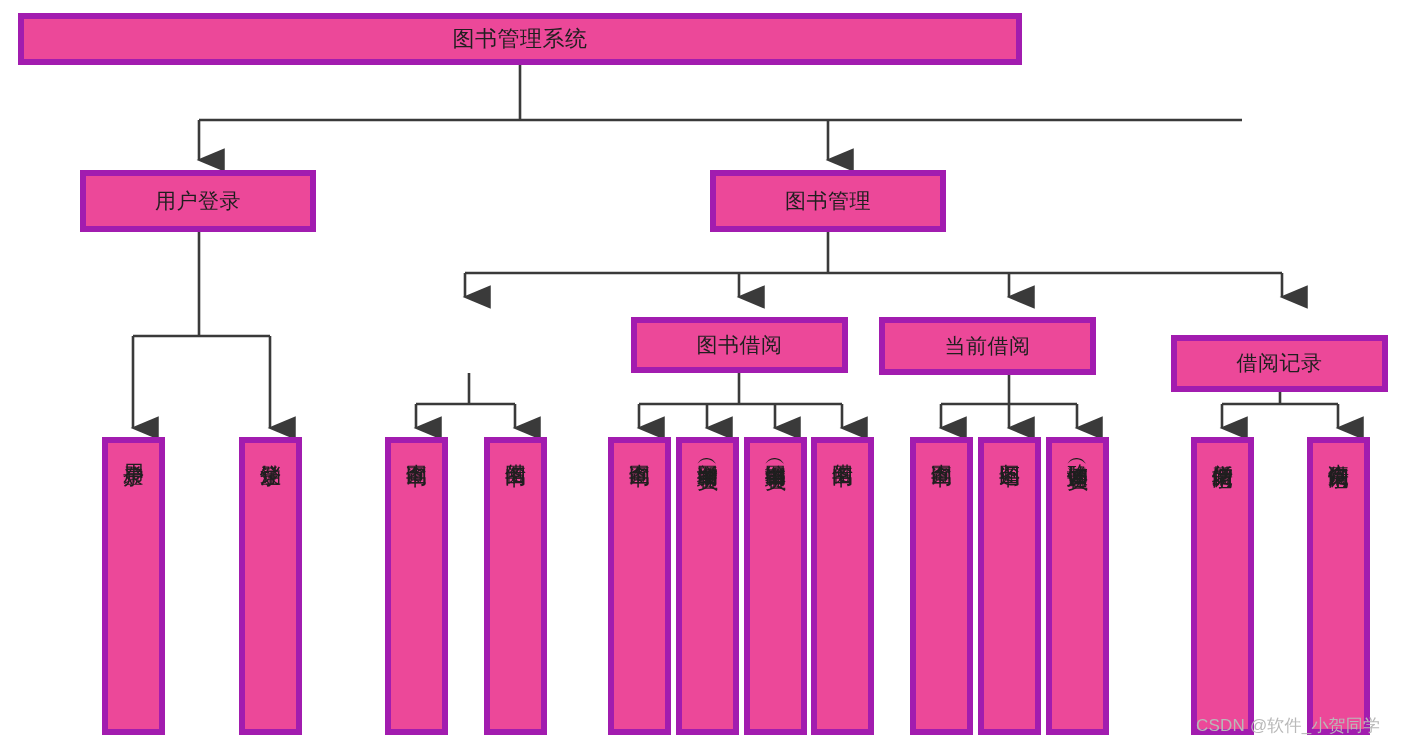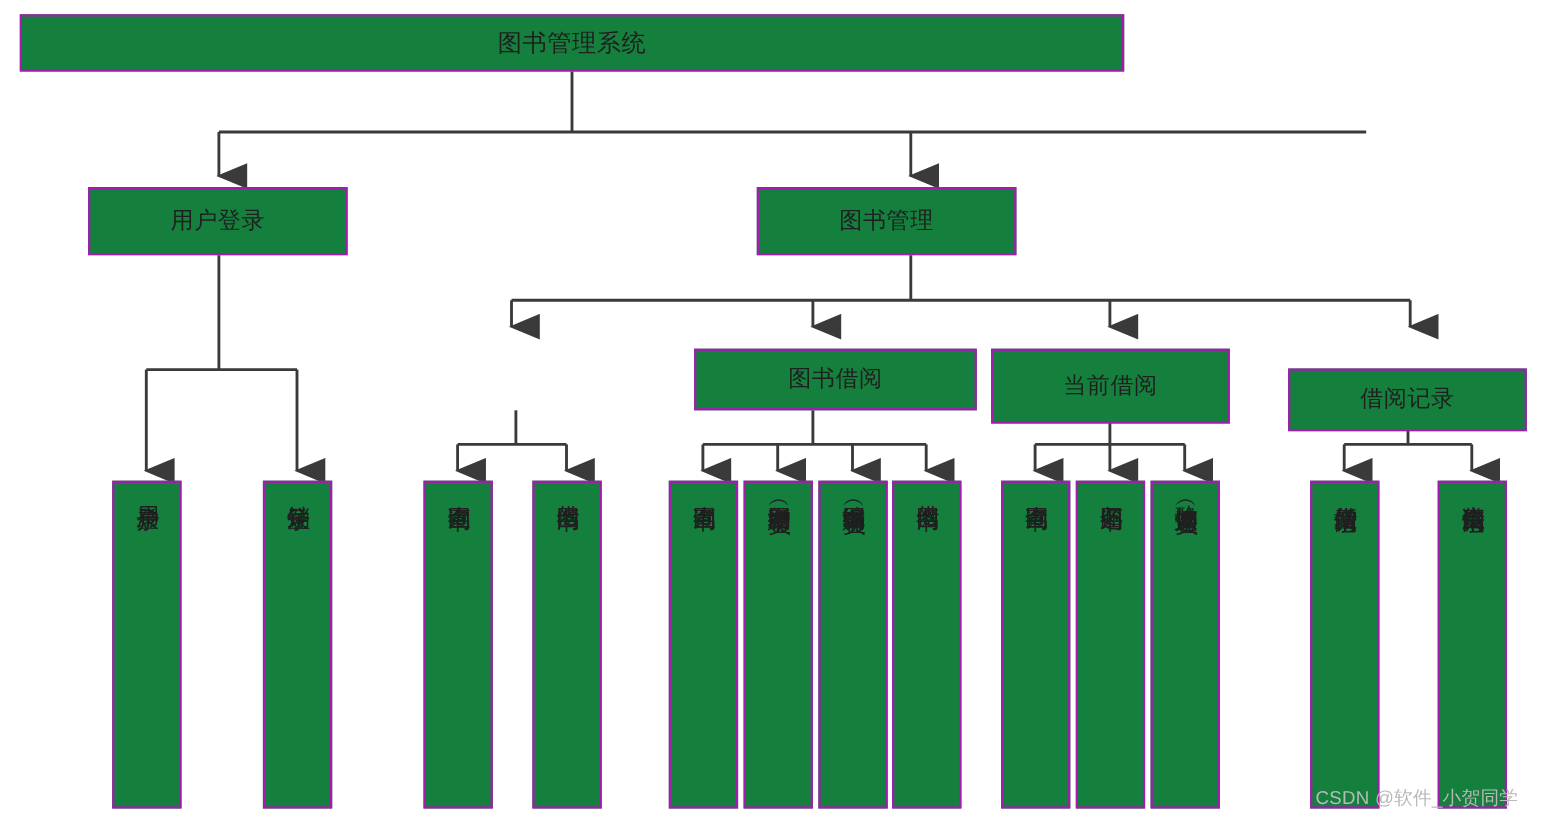--- a/index.html
+++ b/index.html
@@ -21,22 +21,22 @@
   #diagram-svg {
     position: absolute;
     left: 0;
     top: 0;
     width: 1405px;
     height: 747px;
   }
   .node {
     position: absolute;
     box-sizing: border-box;
-    background: #15803d;
-    border: 2px solid #a21caf;
+    background: #ec4899;
+    border: 6px solid #a21caf;
     display: flex;
     align-items: center;
     justify-content: center;
     color: #1f1f1f;
     overflow: hidden;
   }
   .node-label {
     display: block;
     text-align: center;
     line-height: 1.18;
@@ -131,30 +131,30 @@
   </svg>
 
   <div class="node horizontal root" style="left:18px; top:13px; width:1004px; height:52px;">
     <span class="node-label">图书管理系统</span>
   </div>
 
   <div class="node horizontal" style="left:80px; top:170px; width:236px; height:62px;">
     <span class="node-label">用户登录</span>
   </div>
 
-  <div class="node horizontal" style="left:688px; top:170px; width:236px; height:62px;justify-content:center;">
+  <div class="node horizontal" style="left:710px; top:170px; width:236px; height:62px;justify-content:center;">
     <span class="node-label">图书管理</span>
   </div>
 
 
-  <div class="node horizontal" style="left:631px; top:317px; width:257px; height:56px;">
+  <div class="node horizontal" style="left:631px; top:317px; width:217px; height:56px;">
     <span class="node-label">图书借阅</span>
   </div>
 
-  <div class="node horizontal" style="left:901px; top:317px; width:217px; height:68px;">
+  <div class="node horizontal" style="left:879px; top:317px; width:217px; height:58px;">
     <span class="node-label">当前借阅</span>
   </div>
 
   <div class="node horizontal" style="left:1171px; top:335px; width:217px; height:57px;">
     <span class="node-label">借阅记录</span>
   </div>
 
   <div class="node vertical" style="left:102px; top:437px; width:63px; height:298px;">
     <span class="node-label">用户登录</span>
   </div>

